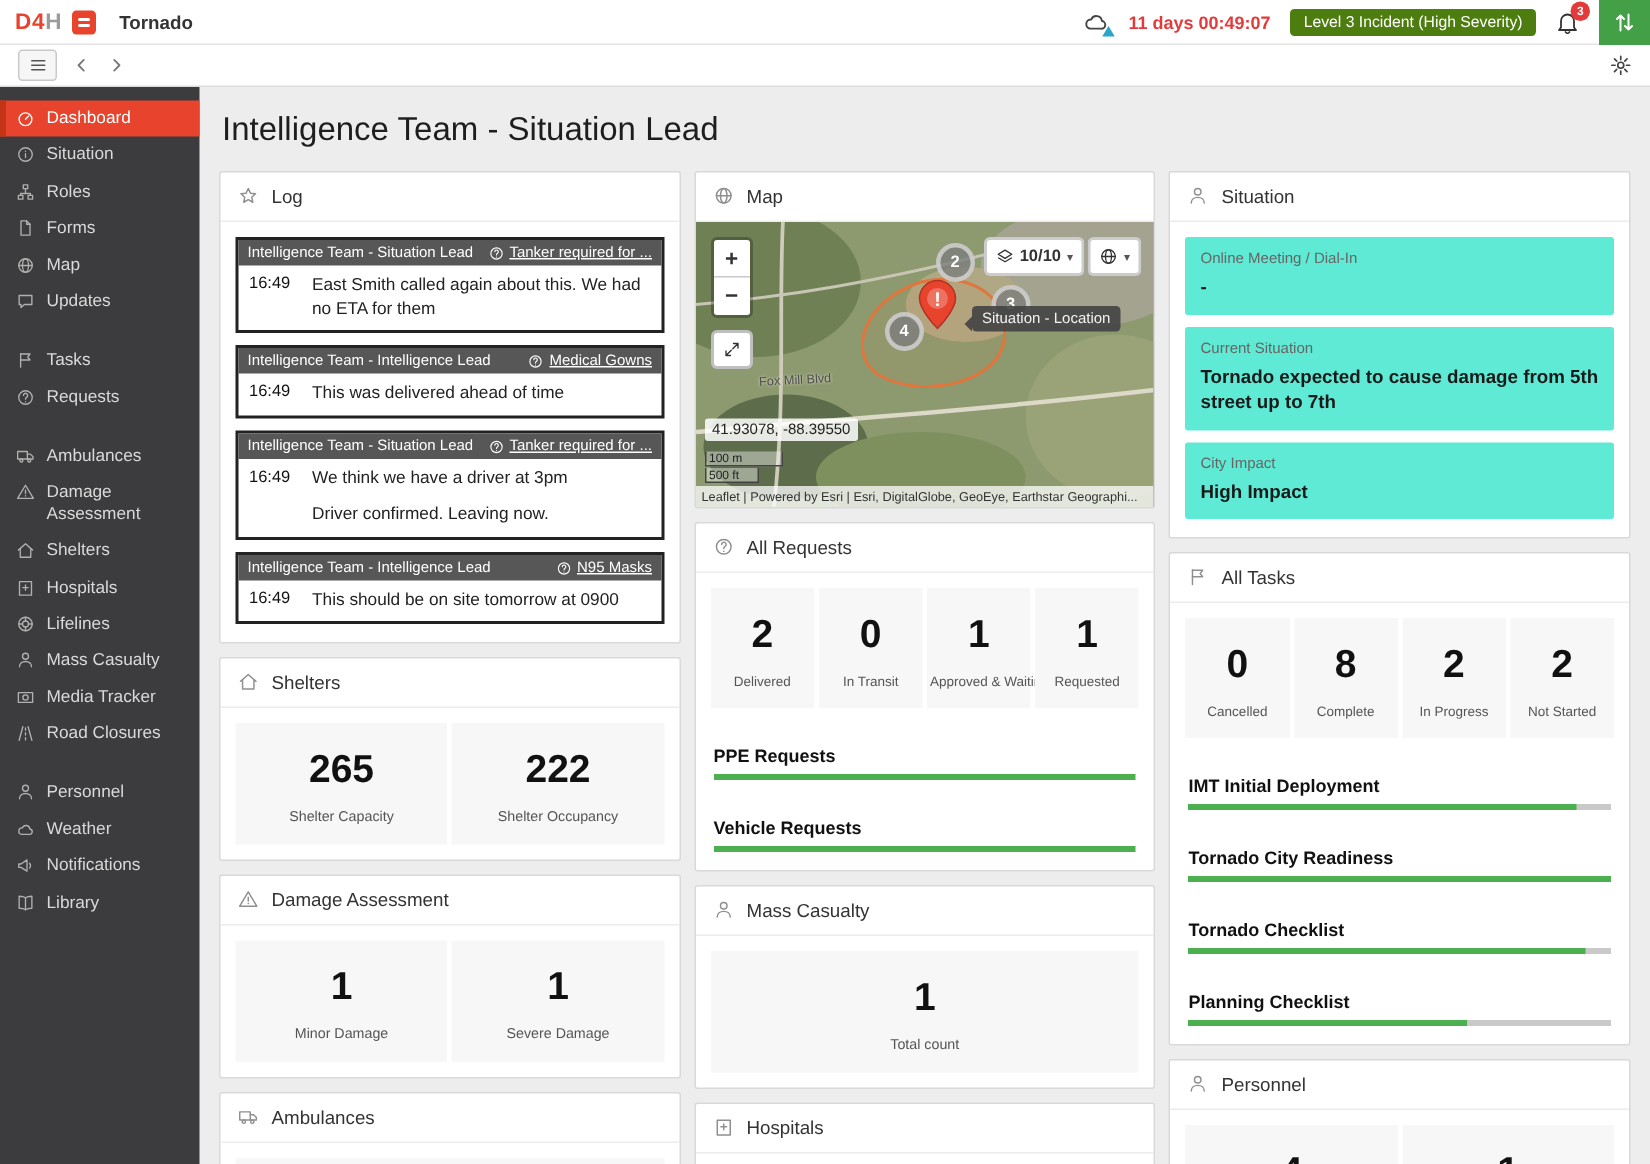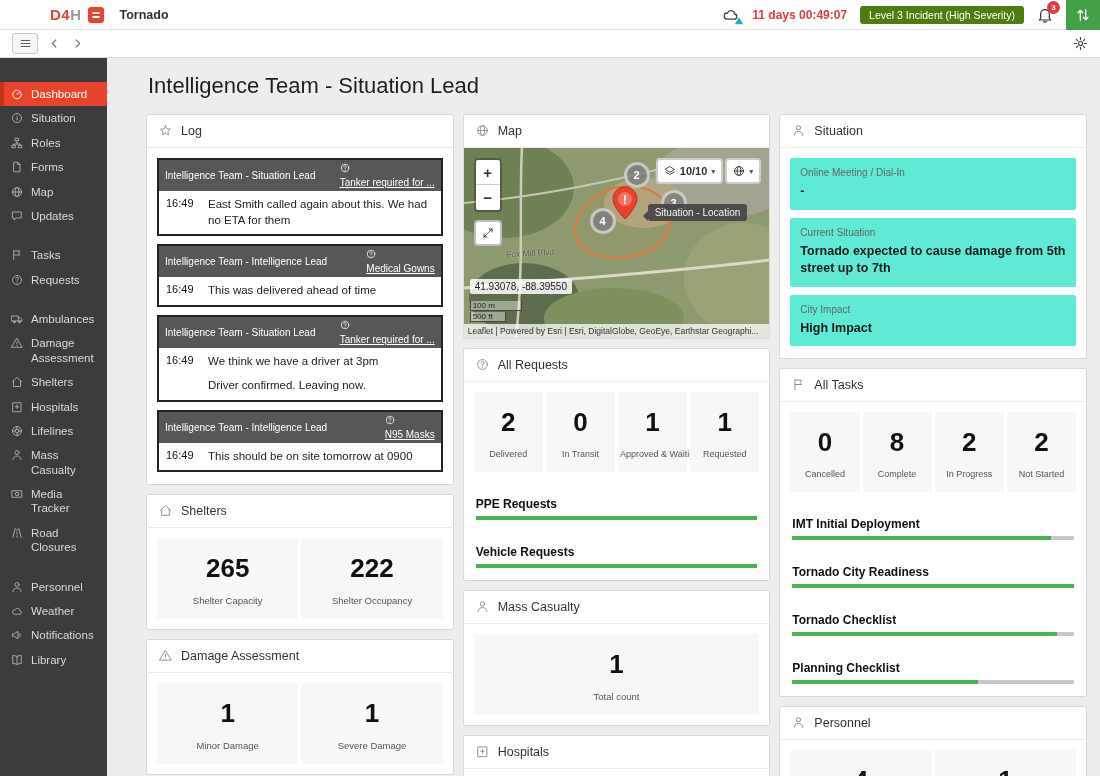--- a/index.html
+++ b/index.html
@@ -7,21 +7,21 @@
     font-family:"Liberation Sans","DejaVu Sans",sans-serif; color:#222; }
 
   .ic { width:14px; height:14px; fill:none; stroke:currentColor; stroke-width:1.8;
         stroke-linecap:round; stroke-linejoin:round; flex:none; }
 
   
   .topbar { position:absolute; top:0; left:0; right:0; height:30px; background:#fff;
     border-bottom:1px solid #e3e3e3; display:flex; align-items:center; padding-left:10px; z-index:40; }
   .brand { display:flex; align-items:center; gap:6px; }
   .logo { font-weight:bold; font-size:15px; letter-spacing:.5px; }
-  .lg-red { color:#e8432d;margin-left:40px; } .lg-gray { color:#9b9b9b; }
+  .lg-red { color:#e8432d; } .lg-gray { color:#9b9b9b; }
   .app-badge { width:16px; height:16px; background:#e8432d; border-radius:3px;
     display:flex; flex-direction:column; justify-content:center; align-items:center; gap:2px; }
   .app-badge i { display:block; width:8px; height:2px; background:#fff; border-radius:1px; }
   .incident-name { font-size:12.5px; font-weight:bold; color:#333; margin-left:10px; }
   .top-right { margin-left:auto; display:flex; align-items:center; gap:13px; height:30px; }
   .weather-wrap { position:relative; color:#444; display:flex; }
   .weather-wrap .ic { width:17px; height:17px; }
   .warn-mini { position:absolute; right:-5px; bottom:-3px; width:10px; height:10px; }
   .timer { color:#e23b3b; font-size:12px; font-weight:bold; }
   .severity-badge { background:#4d7c0f; color:#fff; font-size:10.5px; padding:3px 9px;
@@ -41,22 +41,22 @@
   .hamburger { width:26px; height:21px; background:#f6f6f6; border:1px solid #c9c9c9;
     border-radius:3px; color:#555; display:flex; align-items:center; justify-content:center; cursor:pointer; }
   .hamburger .ic { width:13px; height:13px; }
   .nav-arrow { background:none; border:none; color:#777; cursor:pointer; display:flex; padding:0; }
   .nav-arrow .ic { width:13px; height:13px; stroke-width:2.2; }
   .tb-spacer { flex:1; }
   .gear-btn { background:none; border:none; color:#444; cursor:pointer; display:flex; }
   .gear-btn .ic { width:15px; height:15px; }
 
   
-  .sidebar { position:absolute; top:58px; left:0; bottom:0; width:107px; background:#3c3c3e;
-    padding-top:24px; z-index:30; }
+  .sidebar { position:absolute; top:58px; left:0; bottom:0; width:133px; background:#3c3c3e;
+    padding-top:9px; z-index:30; }
   .side-item { display:flex; align-items:flex-start; gap:8px; padding:5px 11px;
     font-size:11.5px; color:#d9d9d9; cursor:pointer; line-height:1.25; }
   .side-item .ic { width:12px; height:12px; color:#b0b0b0; margin-top:1px; }
   .side-item.active { background:#e8432d; color:#fff; border-left:4px solid #c23415; padding-left:7px; }
   .side-item.active .ic { color:#fff; }
   .group-start { margin-top:15px; }
 
   
   .main { position:absolute; top:58px; left:133px; right:0; bottom:0; overflow:hidden;
     padding:11px 13px; }
@@ -81,21 +81,21 @@
   .prog-item { margin:25px 2px 2px; cursor:pointer; }
   .prog-label { font-size:12px; font-weight:bold; color:#111; margin-bottom:5px; }
   .prog-track { height:4px; background:#c9c9c9; }
   .prog-fill { height:4px; background:#4caf50; width:0; }
 
   
   .log-entry { border:2px solid #222; margin-bottom:8px; }
   .log-head { background:#575757; color:#fff; display:flex; align-items:center;
     justify-content:space-between; gap:6px; padding:3px 6px; font-size:10px; }
   .log-team { white-space:nowrap; overflow:hidden; text-overflow:ellipsis; }
-  .log-subj { display:flex; align-items:flex-start; gap:4px; white-space:nowrap;flex-direction:column; }
+  .log-subj { display:flex; align-items:flex-end; gap:4px; white-space:nowrap; }
   .log-subj .ic { width:10px; height:10px; color:#fff; }
   .log-subj a { color:#fff; text-decoration:underline; cursor:pointer; }
   .log-body { display:flex; padding:6px 7px; }
   .log-time { width:42px; flex:none; font-size:11px; font-weight:normal; color:#111; }
   .log-msg { font-size:11.5px; color:#222; line-height:1.35; }
   .log-msg p + p { margin-top:9px; }
 
   
   .sit-field { background:#5eead4; border-radius:2px; padding:9px 10px; margin-bottom:8px; }
   .sit-label { font-size:10px; color:#666; }

